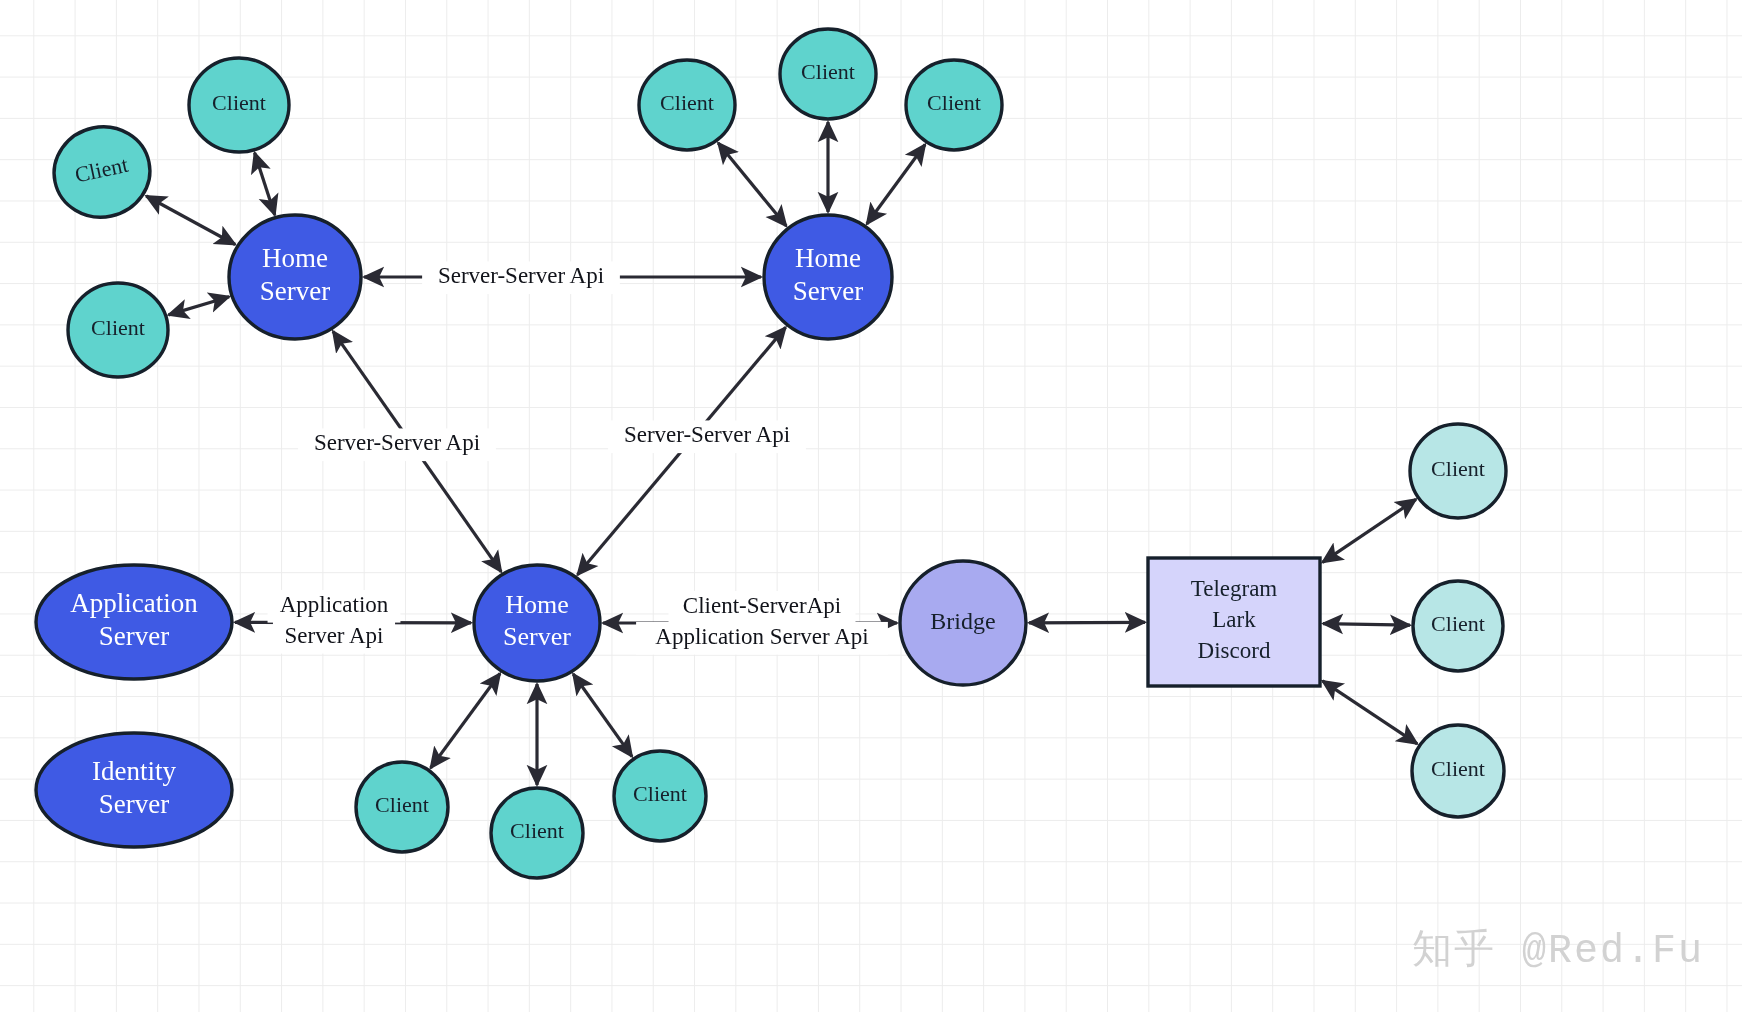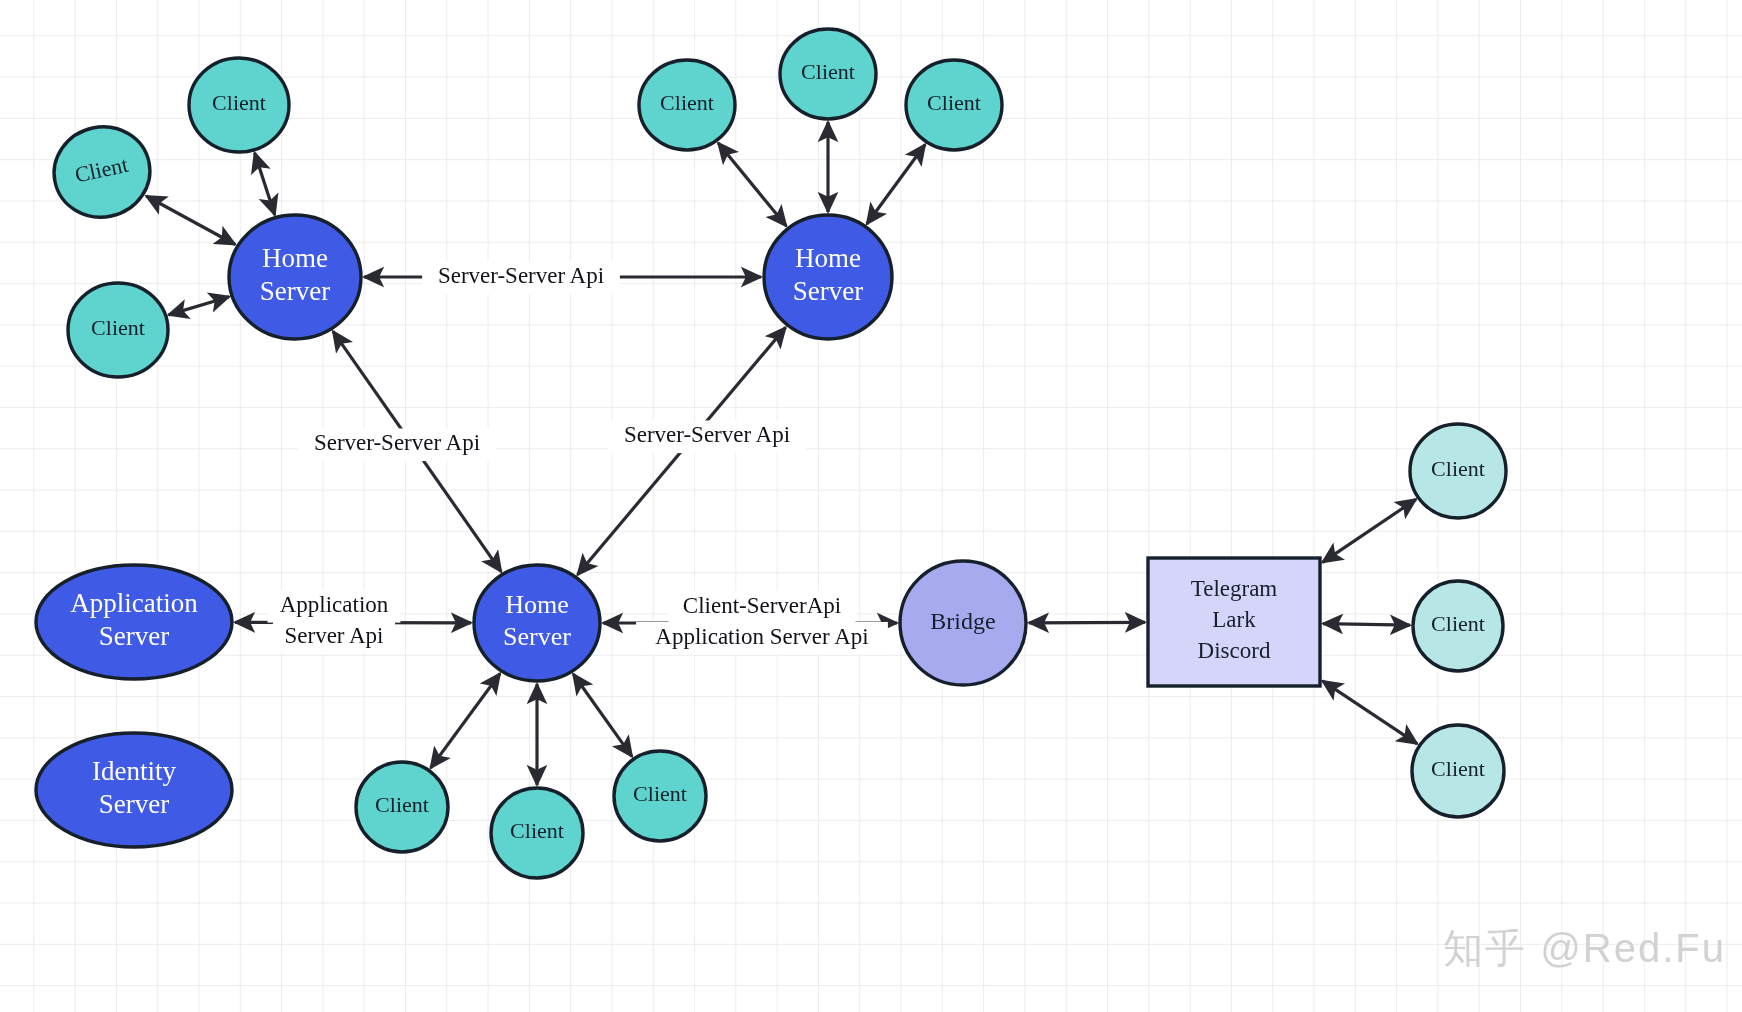--- a/index.html
+++ b/index.html
@@ -39,23 +39,23 @@
     fill: #11131a;
     font-size: 23px;
   }
   .edge-line {
     stroke: #2a2a33;
     stroke-width: 3.2;
     fill: none;
   }
   .watermark {
     position: absolute;
-    right: 16px;
+    right: 38px;
     bottom: 36px;
-    font-family: Liberation Sans, sans-serif;
+    font-family: Liberation Mono, monospace;
     font-size: 40px;
     color: #d2d2d2;
     letter-spacing: 2px;
     white-space: nowrap;
     user-select: none;
   }
 </style>
 </head>
 <body>
 

